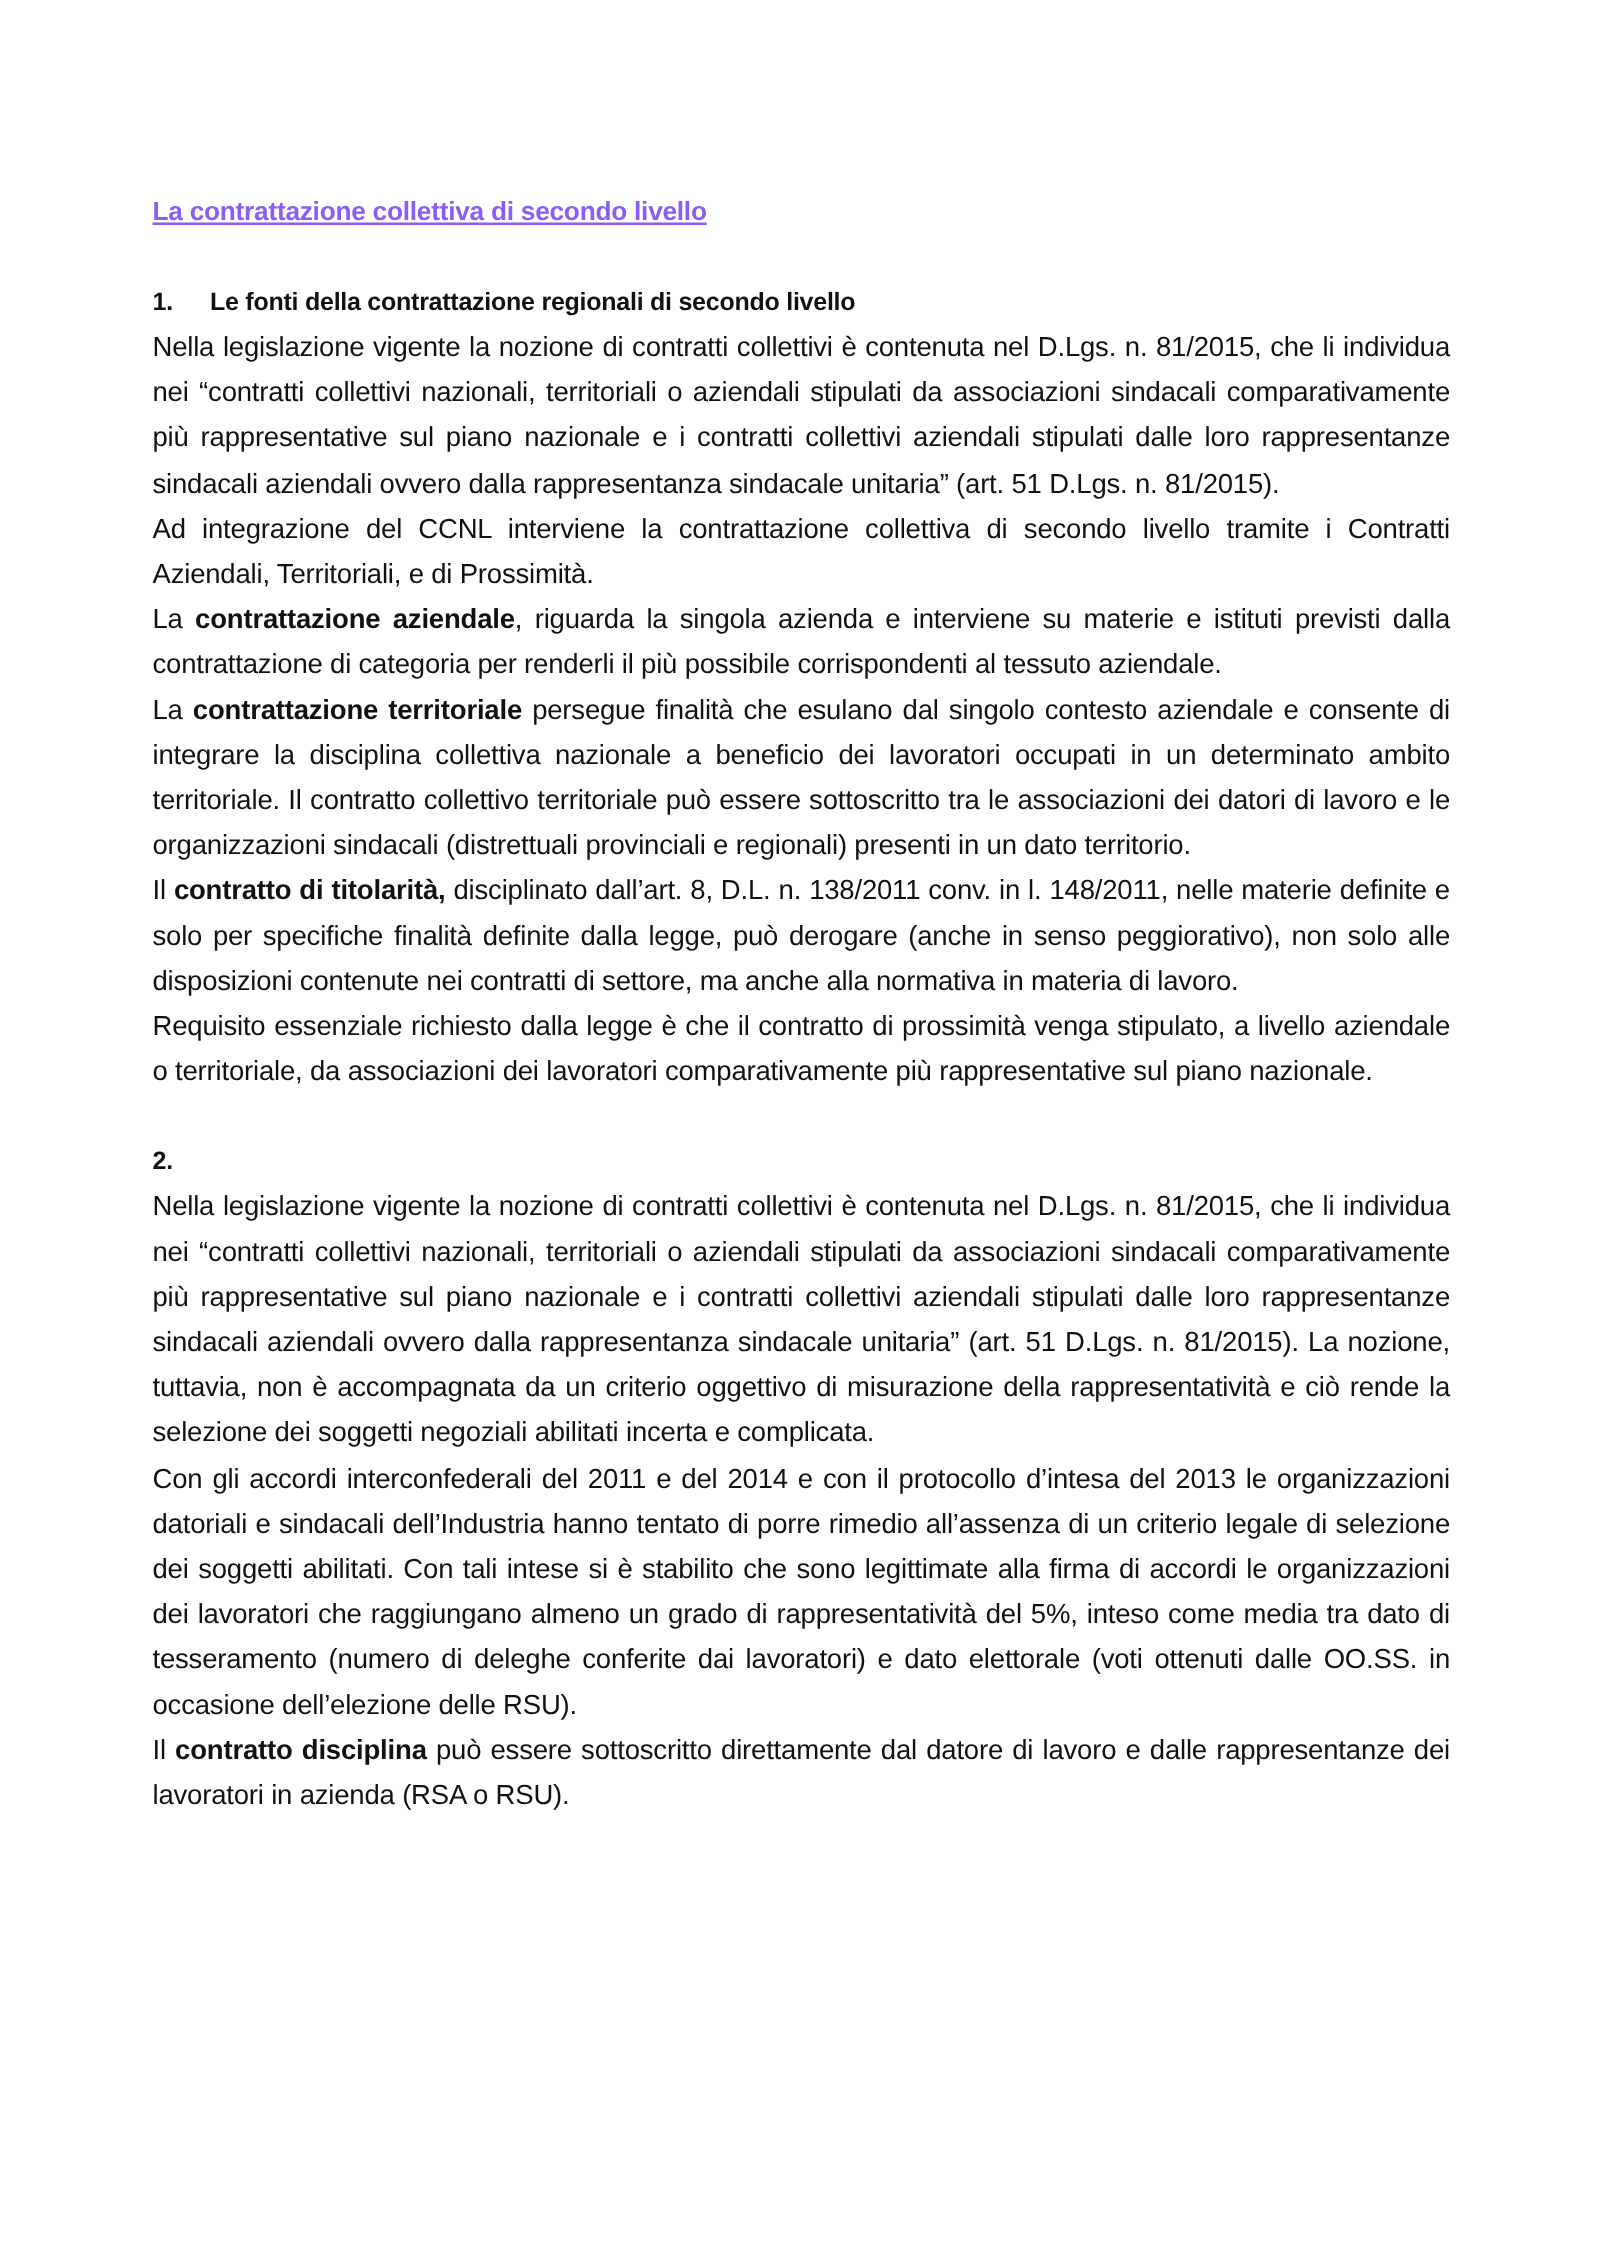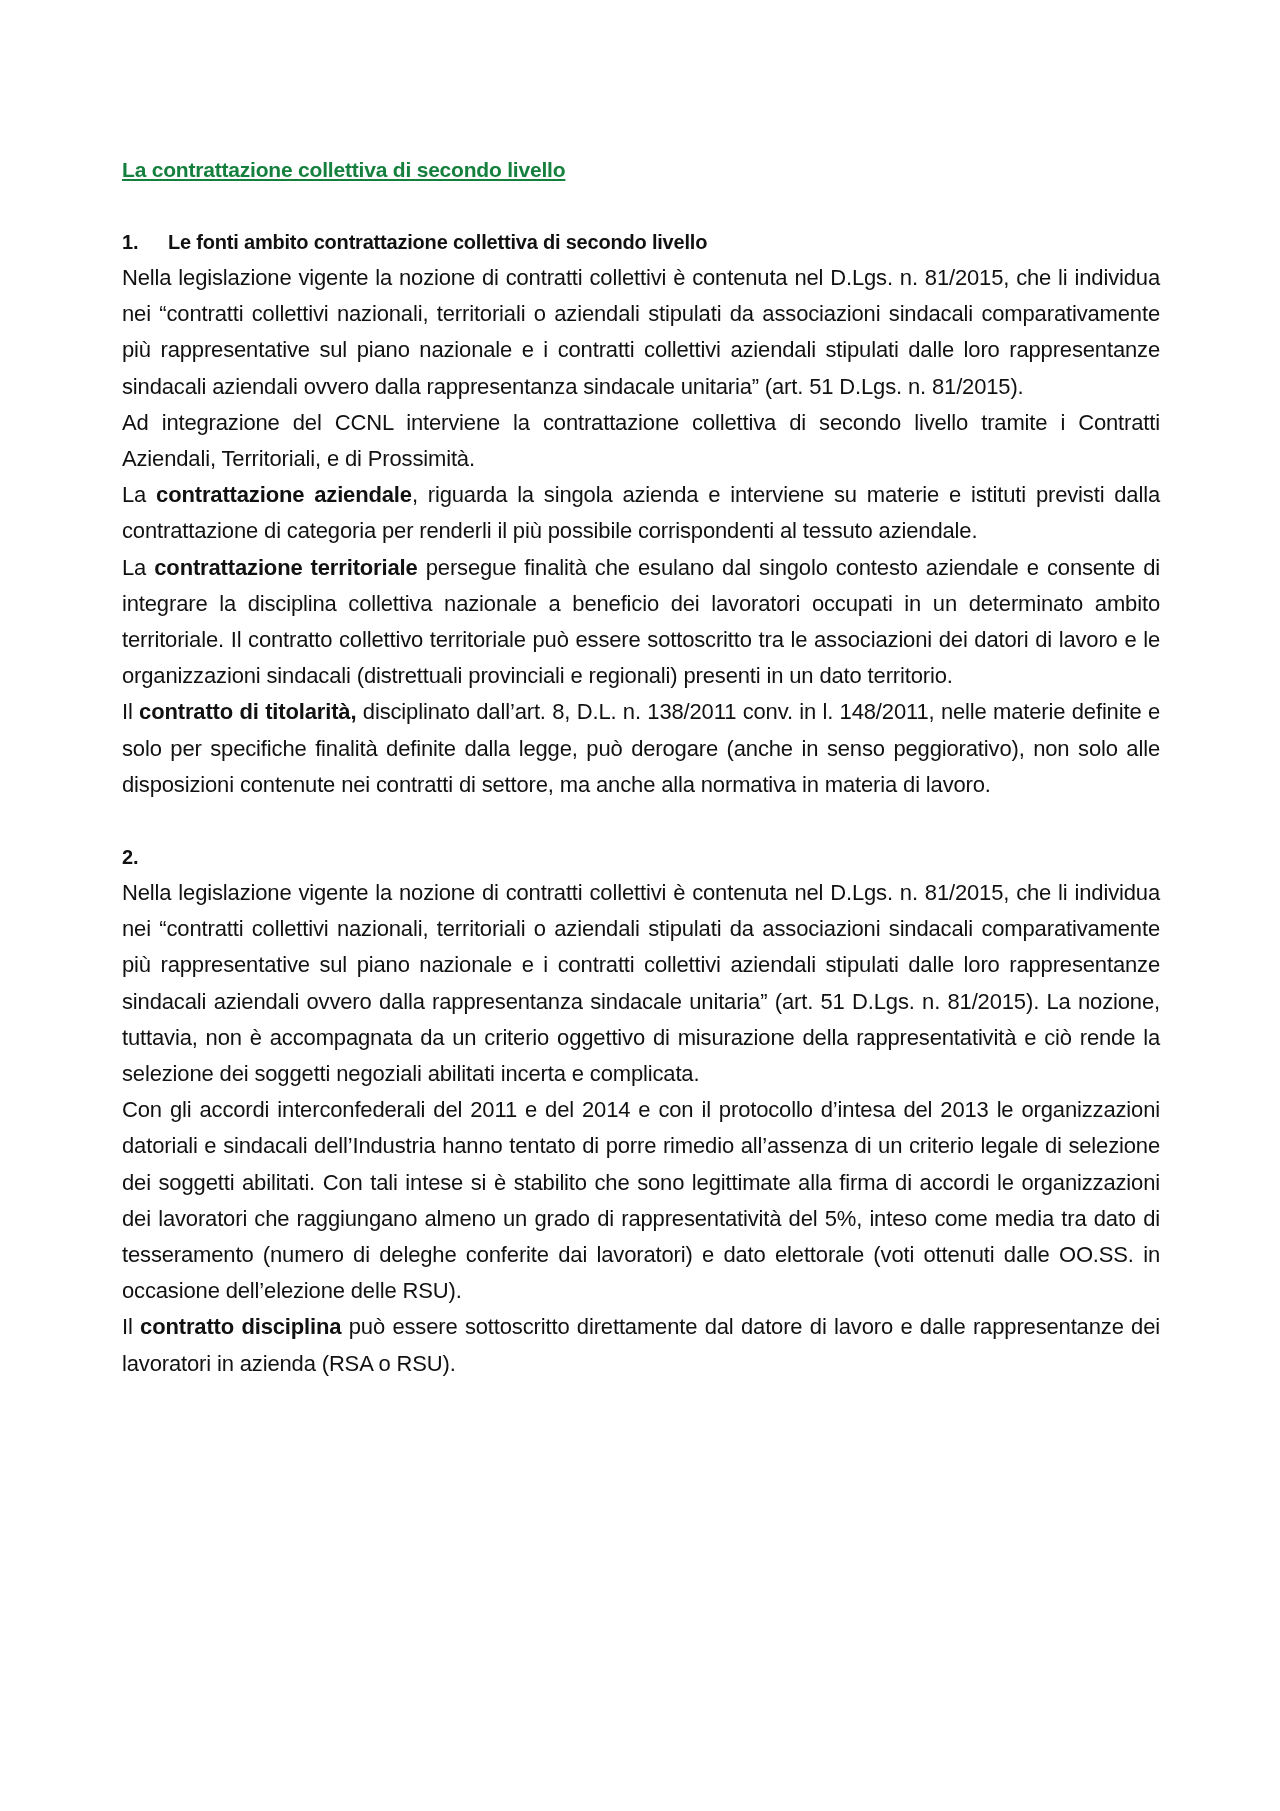--- a/index.html
+++ b/index.html
@@ -15,21 +15,21 @@
       font-family: "Liberation Sans", "DejaVu Sans", sans-serif;
       color: #111111;
     }
     .page {
       position: absolute;
       left: 122px;
       top: 152px;
       width: 1038px;
     }
     .doc-title {
-      color: #15803d;
+      color: #8b5cf6;
       text-decoration: underline;
       font-weight: bold;
       font-size: 21px;
       line-height: 36px;
       margin: 0 0 36px 0;
       letter-spacing: -0.2px;
     }
     .section-heading {
       font-weight: bold;
       font-size: 20px;
@@ -60,37 +60,40 @@
 </head>
 <body>
 
 <div class="page">
 
   <h1 class="doc-title">La contrattazione collettiva di secondo livello</h1>
 
   <section>
     <h2 class="section-heading">
       <span class="num">1.</span>
-      <span>Le fonti ambito contrattazione collettiva di secondo livello</span>
+      <span>Le fonti della contrattazione regionali di secondo livello</span>
     </h2>
 
     <p class="para">
       <span>Nella legislazione vigente la nozione di contratti collettivi è contenuta nel D.Lgs. n. 81/2015, che li individua nei “contratti collettivi nazionali, territoriali o aziendali stipulati da associazioni sindacali comparativamente più rappresentative sul piano nazionale e i contratti collettivi aziendali stipulati dalle loro rappresentanze sindacali aziendali ovvero dalla rappresentanza sindacale unitaria” (art. 51 D.Lgs. n. 81/2015).</span>
     </p>
     <p class="para">
       <span>Ad integrazione del CCNL interviene la contrattazione collettiva di secondo livello tramite i Contratti Aziendali, Territoriali, e di Prossimità.</span>
     </p>
     <p class="para">
       <span>La </span><b>contrattazione aziendale</b><span>, riguarda la singola azienda e interviene su materie e istituti previsti dalla contrattazione di categoria per renderli il più possibile corrispondenti al tessuto aziendale.</span>
     </p>
     <p class="para">
       <span>La </span><b>contrattazione territoriale</b><span> persegue finalità che esulano dal singolo contesto aziendale e consente di integrare la disciplina collettiva nazionale a beneficio dei lavoratori occupati in un determinato ambito territoriale. Il contratto collettivo territoriale può essere sottoscritto tra le associazioni dei datori di lavoro e le organizzazioni sindacali (distrettuali provinciali e regionali) presenti in un dato territorio.</span>
     </p>
     <p class="para">
       <span>Il </span><b>contratto di titolarità,</b><span> disciplinato dall’art. 8, D.L. n. 138/2011 conv. in l. 148/2011, nelle materie definite e solo per specifiche finalità definite dalla legge, può derogare (anche in senso peggiorativo), non solo alle disposizioni contenute nei contratti di settore, ma anche alla normativa in materia di lavoro.</span>
+    </p>
+    <p class="para">
+      <span>Requisito essenziale richiesto dalla legge è che il contratto di prossimità venga stipulato, a livello aziendale o territoriale, da associazioni dei lavoratori comparativamente più rappresentative sul piano nazionale.</span>
     </p>
   </section>
 
   <div class="spacer"></div>
 
   <section>
     <h2 class="section-heading">
       <span class="num">2.</span>
     </h2>
 

